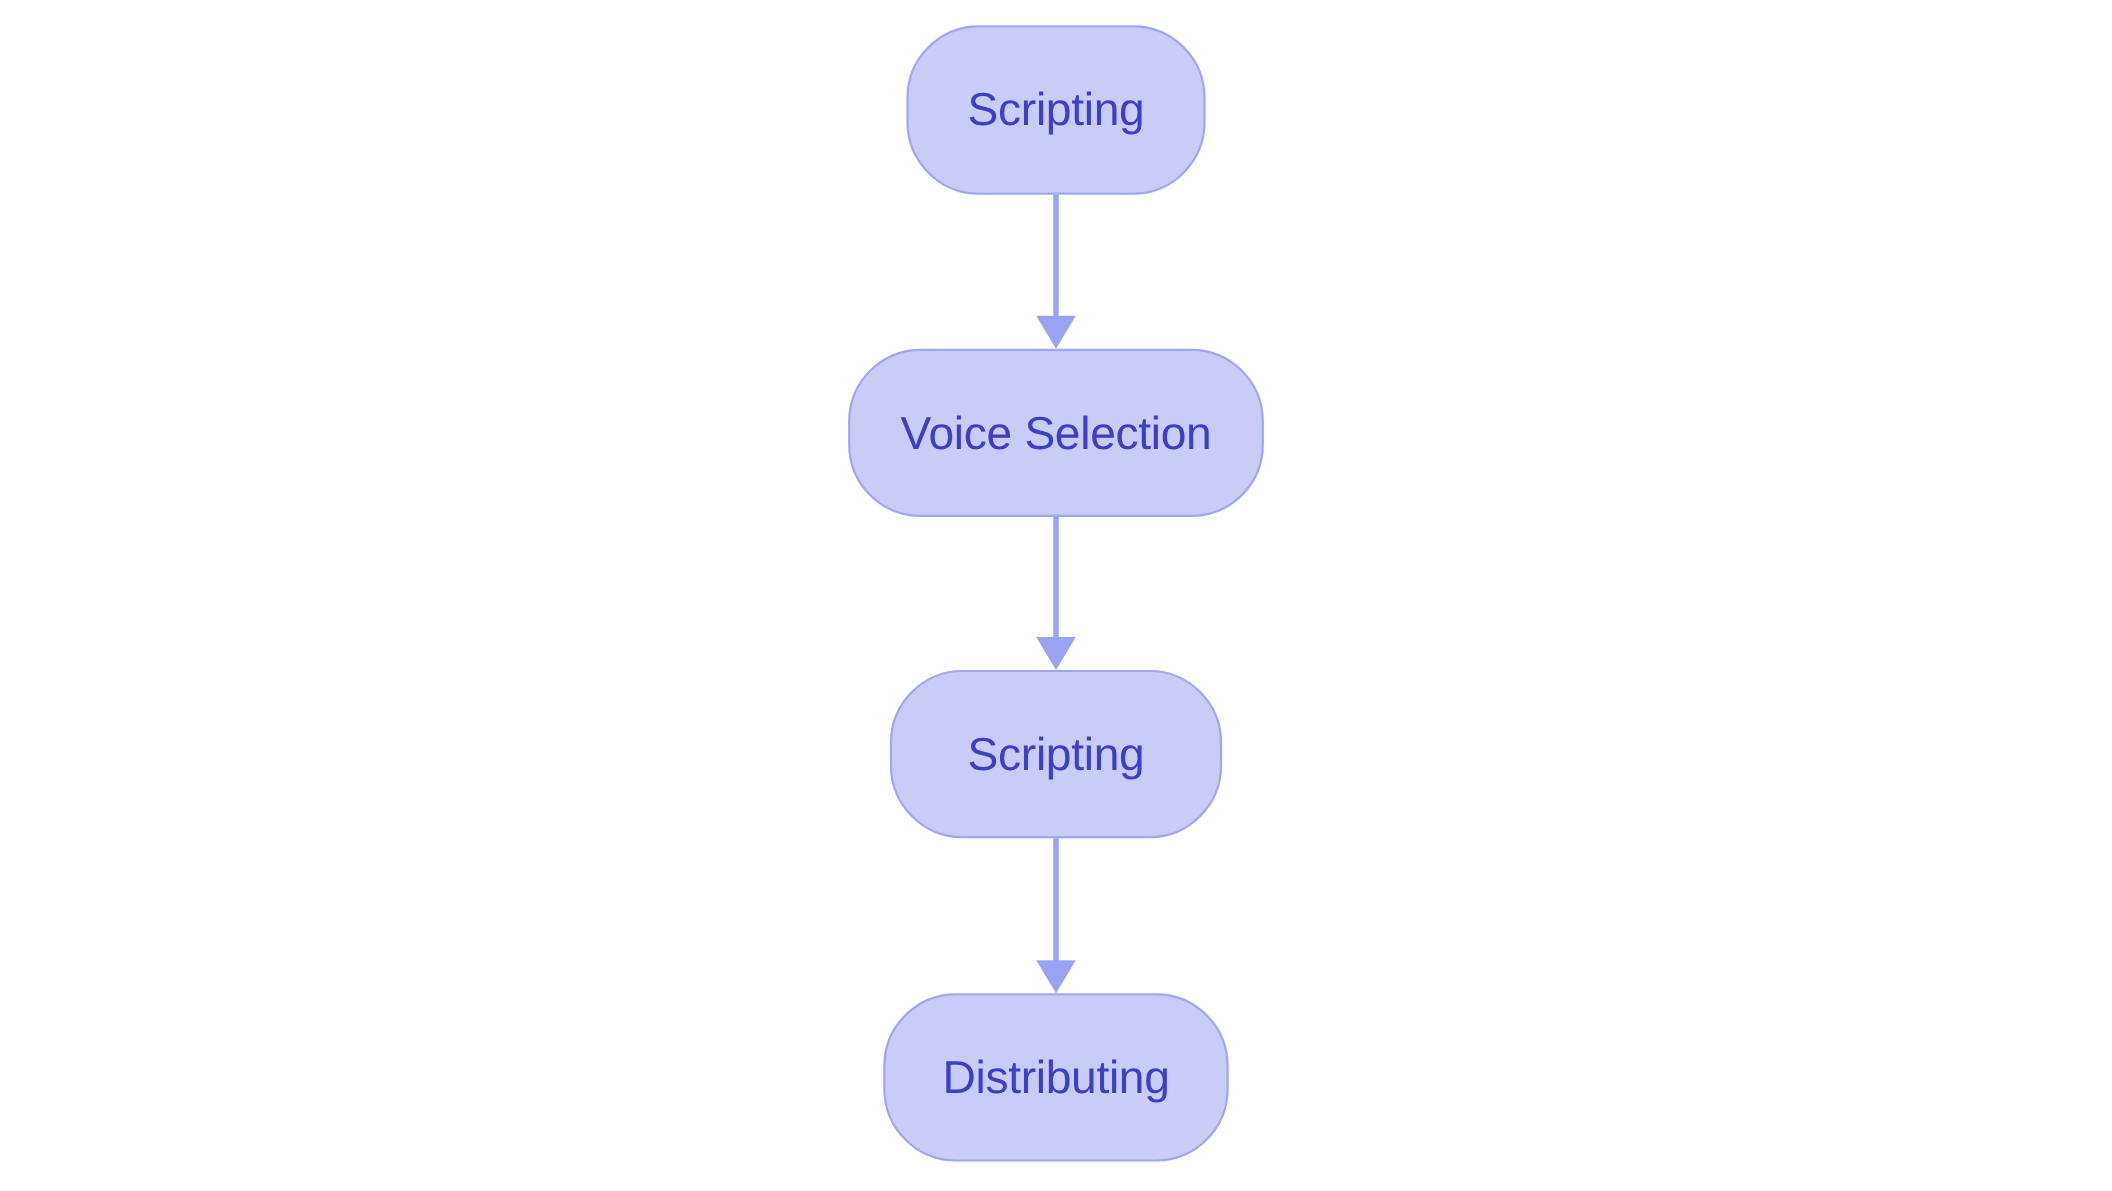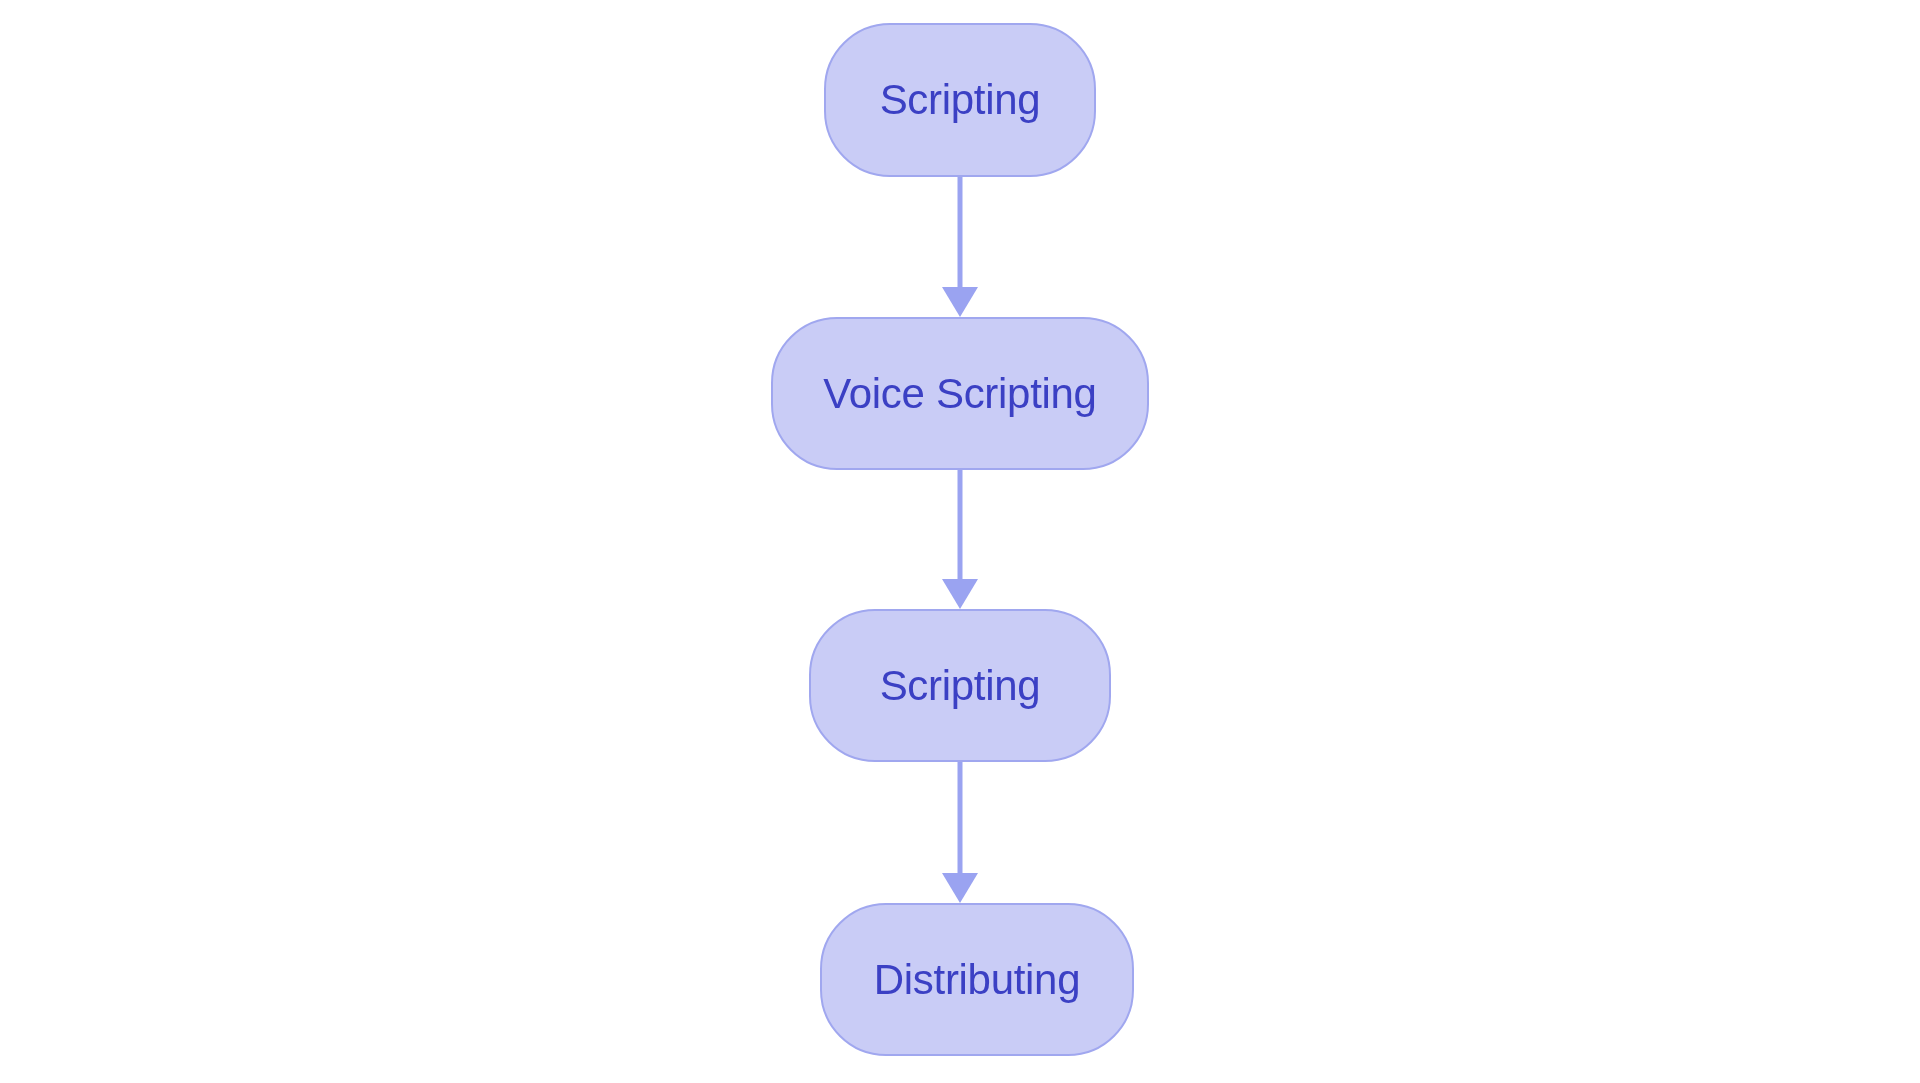--- a/index.html
+++ b/index.html
@@ -28,21 +28,21 @@
     border: 2px solid var(--node-border);
     border-radius: 66px;
     color: var(--node-text);
     font-size: 42px;
     letter-spacing: -0.3px;
     white-space: nowrap;
   }
   .node-1 { left: 824px; top: 23px;  width: 272px; height: 154px; }
   .node-2 { left: 771px; top: 317px; width: 378px; height: 153px; }
   .node-3 { left: 809px; top: 609px; width: 302px; height: 153px; }
-  .node-4 { left: 820px; top: 903px; width: 314px; height: 153px; }
+  .node-4 { left: 803px; top: 903px; width: 314px; height: 153px; }
 
   .edge {
     position: absolute;
     left: 942px;
     width: 36px;
   }
   .edge-1 { top: 177px; height: 140px; }
   .edge-2 { top: 470px; height: 139px; }
   .edge-3 { top: 762px; height: 141px; }
   .edge-line {
@@ -73,21 +73,21 @@
   <div class="node node-1">
     <span>Scripting</span>
   </div>
 
   <div class="edge edge-1">
     <span class="edge-line"></span>
     <span class="edge-head"></span>
   </div>
 
   <div class="node node-2">
-    <span>Voice Scripting</span>
+    <span>Voice Selection</span>
   </div>
 
   <div class="edge edge-2">
     <span class="edge-line"></span>
     <span class="edge-head"></span>
   </div>
 
   <div class="node node-3">
     <span>Scripting</span>
   </div>

